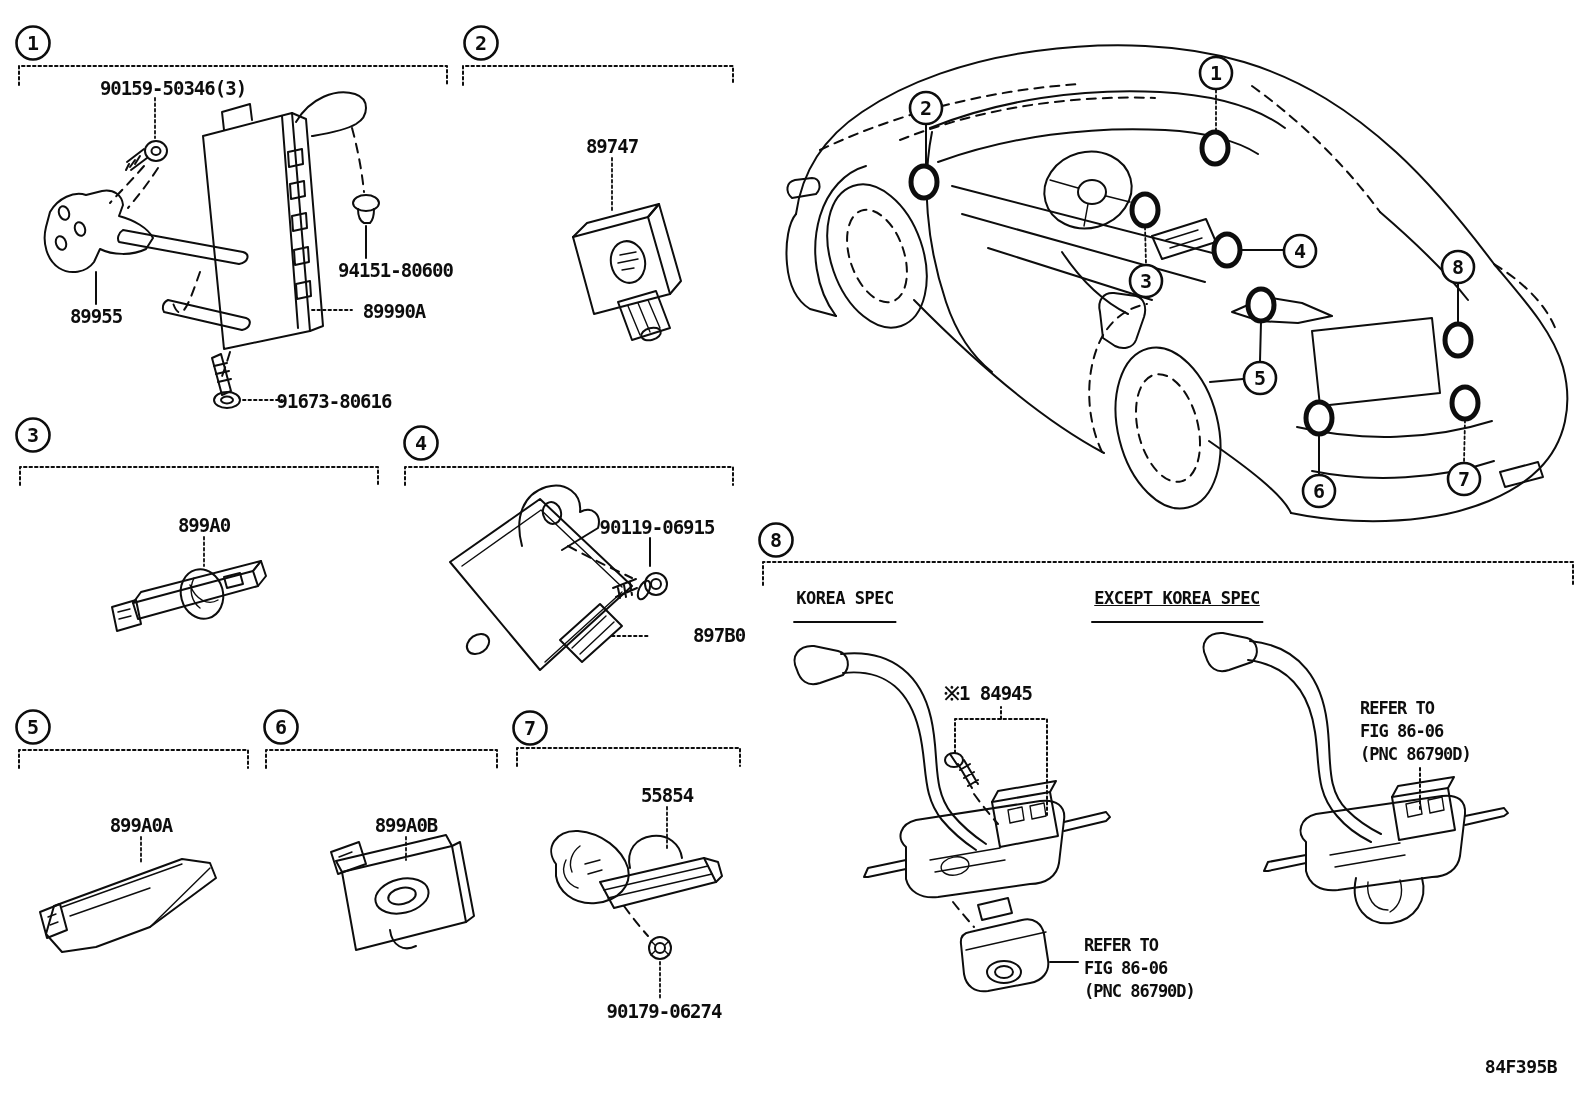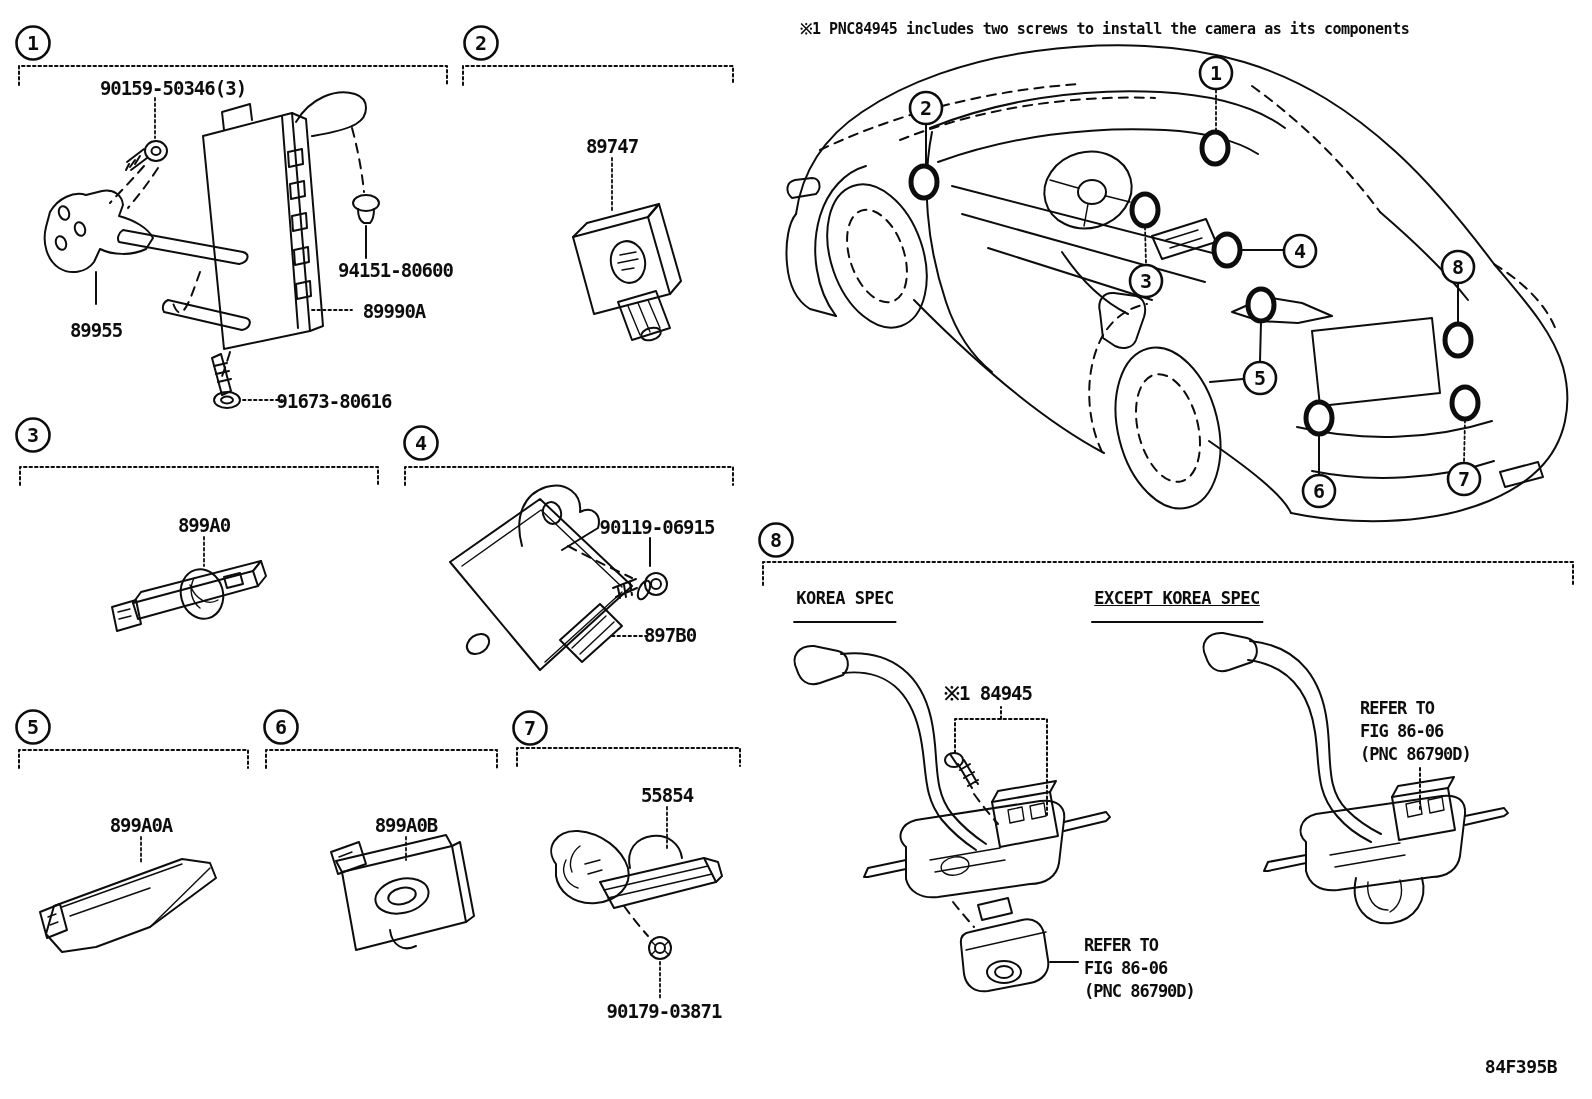--- a/index.html
+++ b/index.html
@@ -317,36 +317,35 @@
       <path class="thin" d="M1406,804 L1420,801 L1422,814 L1408,817 Z M1428,800 L1442,797 L1444,810 L1430,813 Z"></path>
       <path d="M1268,862 L1306,855 M1268,871 L1306,863 M1268,862 L1264,871 L1268,871"></path>
       <path d="M1465,816 L1504,808 M1465,825 L1504,816 M1504,808 L1508,813 L1504,816"></path>
       <path class="thin" d="M1330,855 L1400,843 M1335,867 L1405,855"></path>
       <path d="M1356,878 C1350,906 1366,926 1392,923 C1415,920 1428,900 1422,878"></path>
       <path class="thin" d="M1368,882 C1366,898 1374,910 1388,910 M1400,880 C1404,894 1400,906 1390,912"></path>
     </g>
   </g>
 </svg>
 
-  <div class="note" style="left:800px;top:18px;">※1 PNC84945 includes two screws to install the camera as its components</div>
 
   <div class="plabel" style="left:173px;top:88px;">90159-50346(3)</div>
-  <div class="plabel" style="left:96px;top:316px;margin-top:14px;">89955</div>
+  <div class="plabel" style="left:96px;top:316px;">89955</div>
   <div class="plabel" style="left:375px;top:270px;padding-left:41px;">94151-80600</div>
   <div class="plabel" style="left:394px;top:311px;">89990A</div>
   <div class="plabel" style="left:334px;top:401px;">91673-80616</div>
 
   <div class="plabel" style="left:612px;top:146px;">89747</div>
   <div class="plabel" style="left:204px;top:525px;">899A0</div>
   <div class="plabel" style="left:657px;top:527px;">90119-06915</div>
-  <div class="plabel" style="left:670px;top:635px;">897B0</div>
+  <div class="plabel" style="left:719px;top:635px;">897B0</div>
   <div class="plabel" style="left:141px;top:825px;">899A0A</div>
   <div class="plabel" style="left:406px;top:825px;">899A0B</div>
   <div class="plabel" style="left:667px;top:795px;">55854</div>
-  <div class="plabel" style="left:664px;top:1011px;">90179-03871</div>
+  <div class="plabel" style="left:664px;top:1011px;">90179-06274</div>
 
   <div class="lheading" style="left:845px;top:588px;">KOREA SPEC</div>
   <div class="lheading" style="left:1177px;top:588px;text-decoration:underline;">EXCEPT KOREA SPEC</div>
   <div class="plabel" style="left:988px;top:693px;">※1 84945</div>
 
   <div class="refer" style="left:1084px;top:934px;">
     <div>REFER TO</div>
     <div>FIG 86-06</div>
     <div>(PNC 86790D)</div>
   </div>

